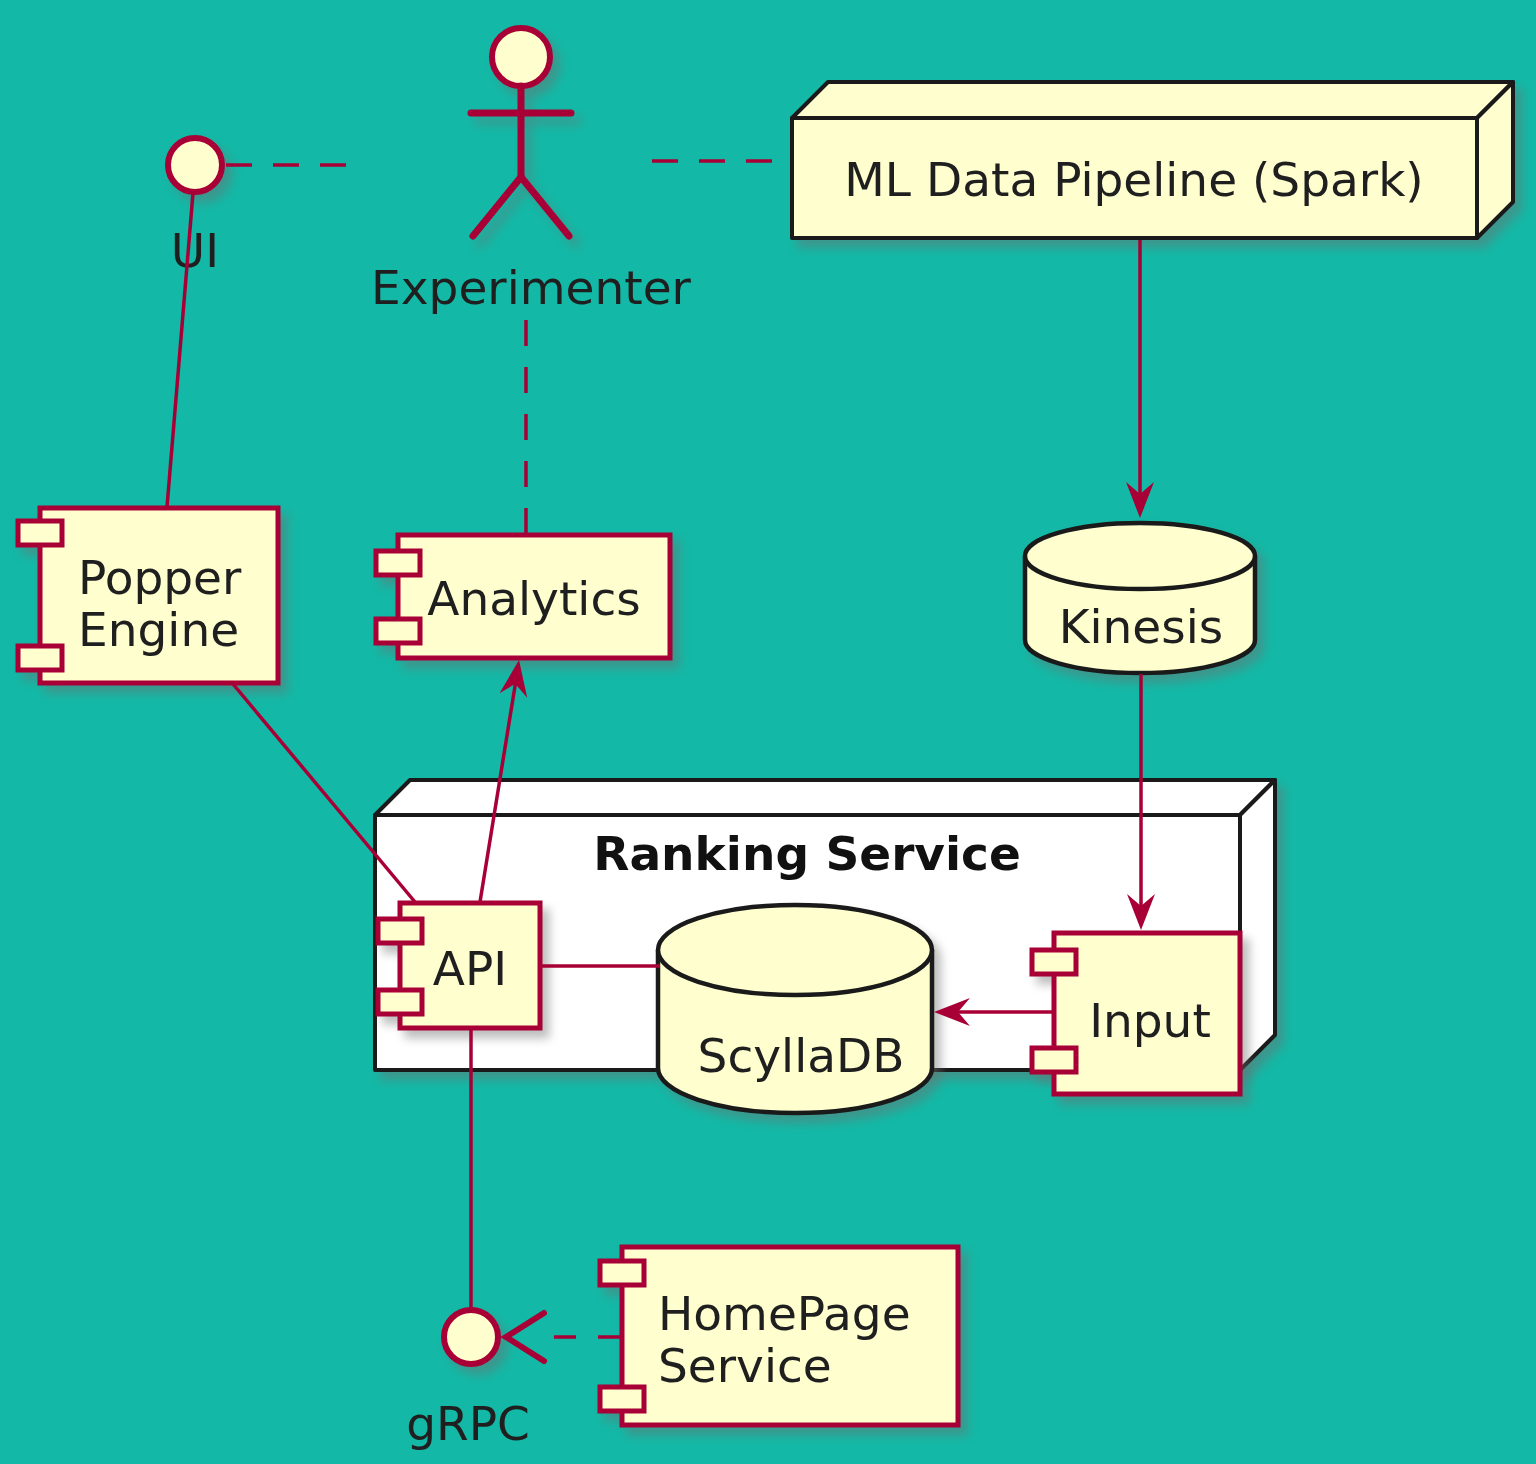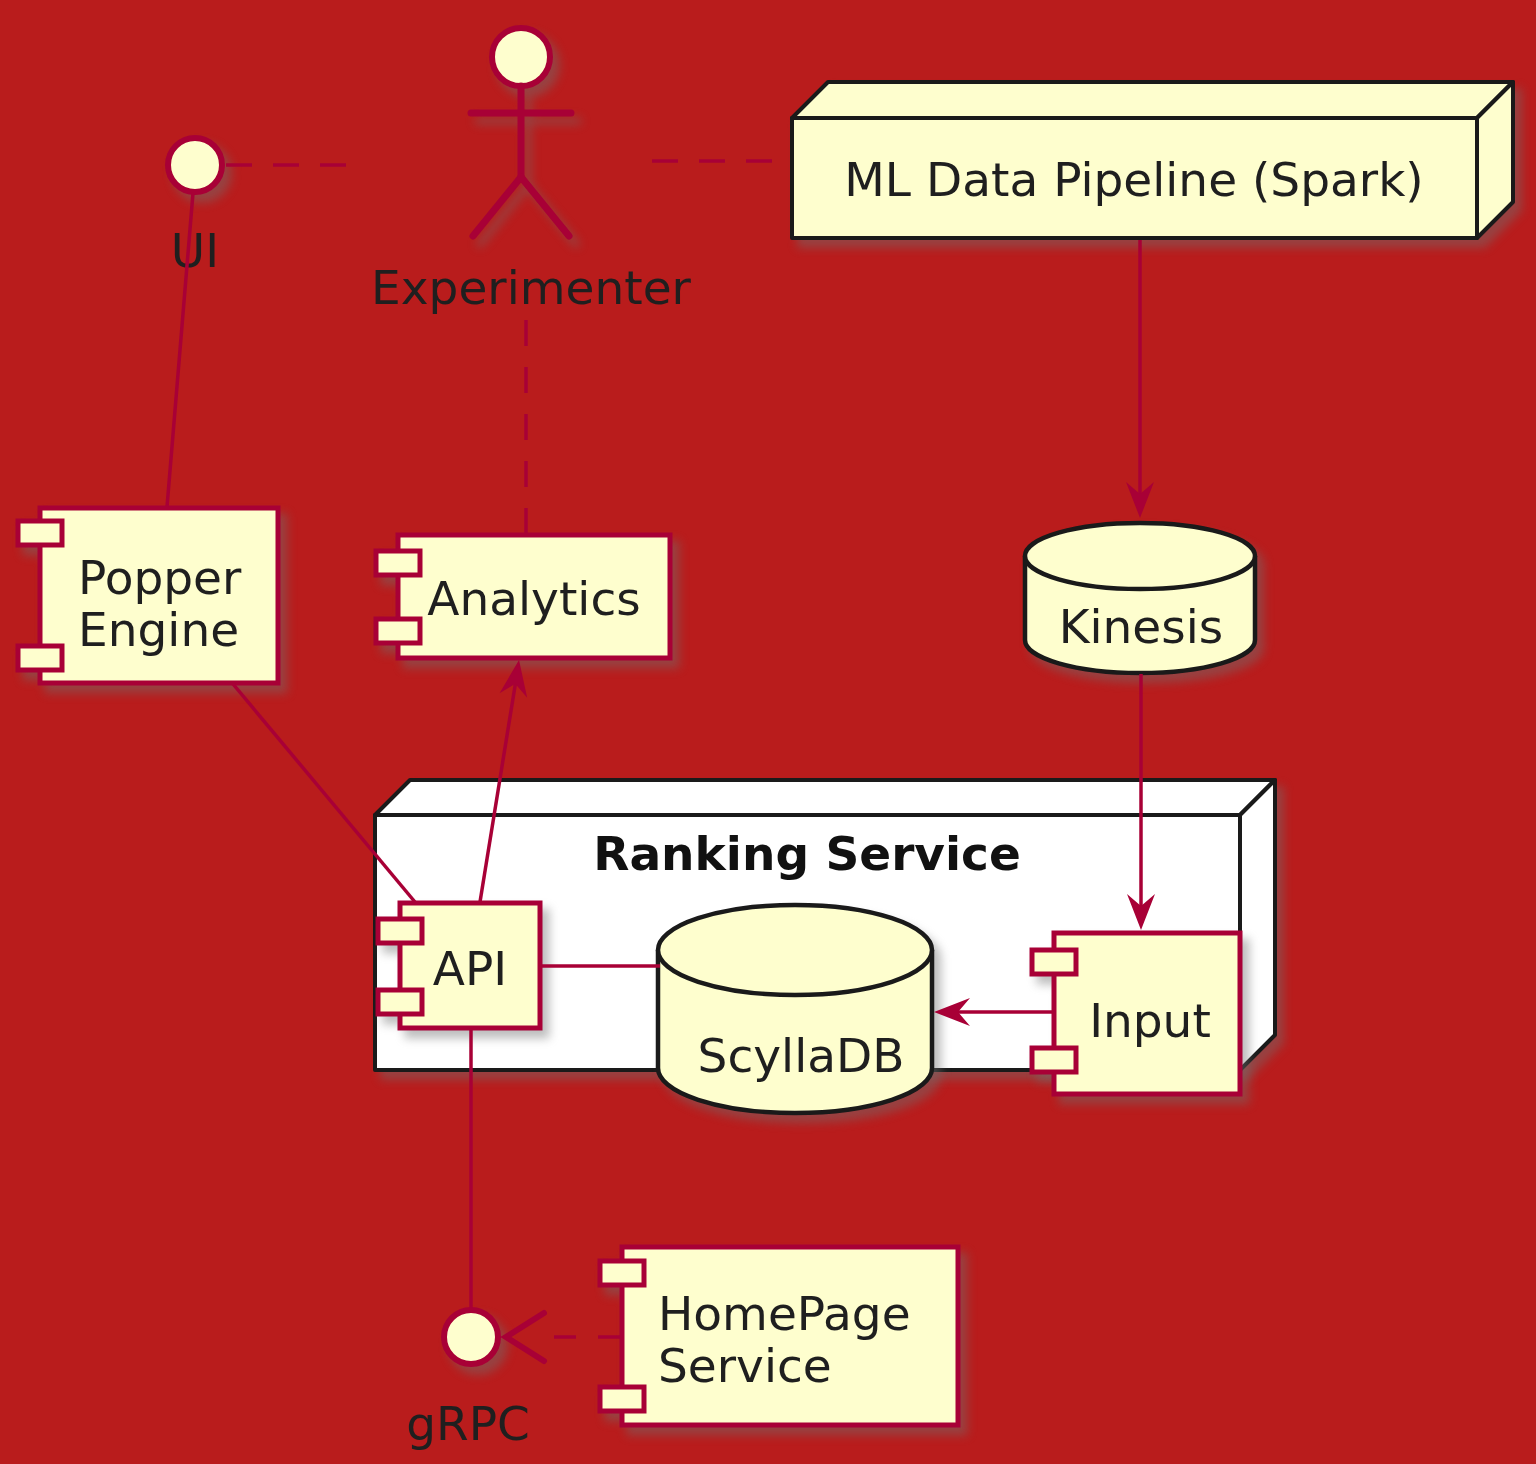--- a/index.html
+++ b/index.html
@@ -1,16 +1,16 @@
 <!DOCTYPE html>
 <html><head>
 <meta charset="utf-8">
 <style>
   html,body { margin:0; padding:0; background:#ffffff; }
-  #canvas { position:relative; width:1536px; height:1464px; background:#b91c1c; overflow:hidden; }
+  #canvas { position:relative; width:1536px; height:1464px; background:#14b8a6; overflow:hidden; }
   svg { position:absolute; left:0; top:0; }
   .lbl { font-family:"DejaVu Sans", sans-serif; font-size:47px; fill:#1f1f1f; }
   .lbl-bold { font-family:"DejaVu Sans", sans-serif; font-size:47px; font-weight:700; fill:#111111; }
   .shadow { filter: drop-shadow(7px 8px 5px rgba(110,110,110,0.45)); }
   .edge { stroke:#A80036; stroke-width:3.5; fill:none; }
   .edge-dashed { stroke:#A80036; stroke-width:3.5; fill:none; stroke-dasharray:26 21; }
   .arrowhead { fill:#A80036; stroke:none; }
   .port { fill:#FEFECE; stroke:#A80036; stroke-width:5; }
   .component-box { fill:#FEFECE; stroke:#A80036; stroke-width:5; }
   .node-face { fill:#FEFECE; stroke:#1a1a1a; stroke-width:4; stroke-linejoin:round; }

